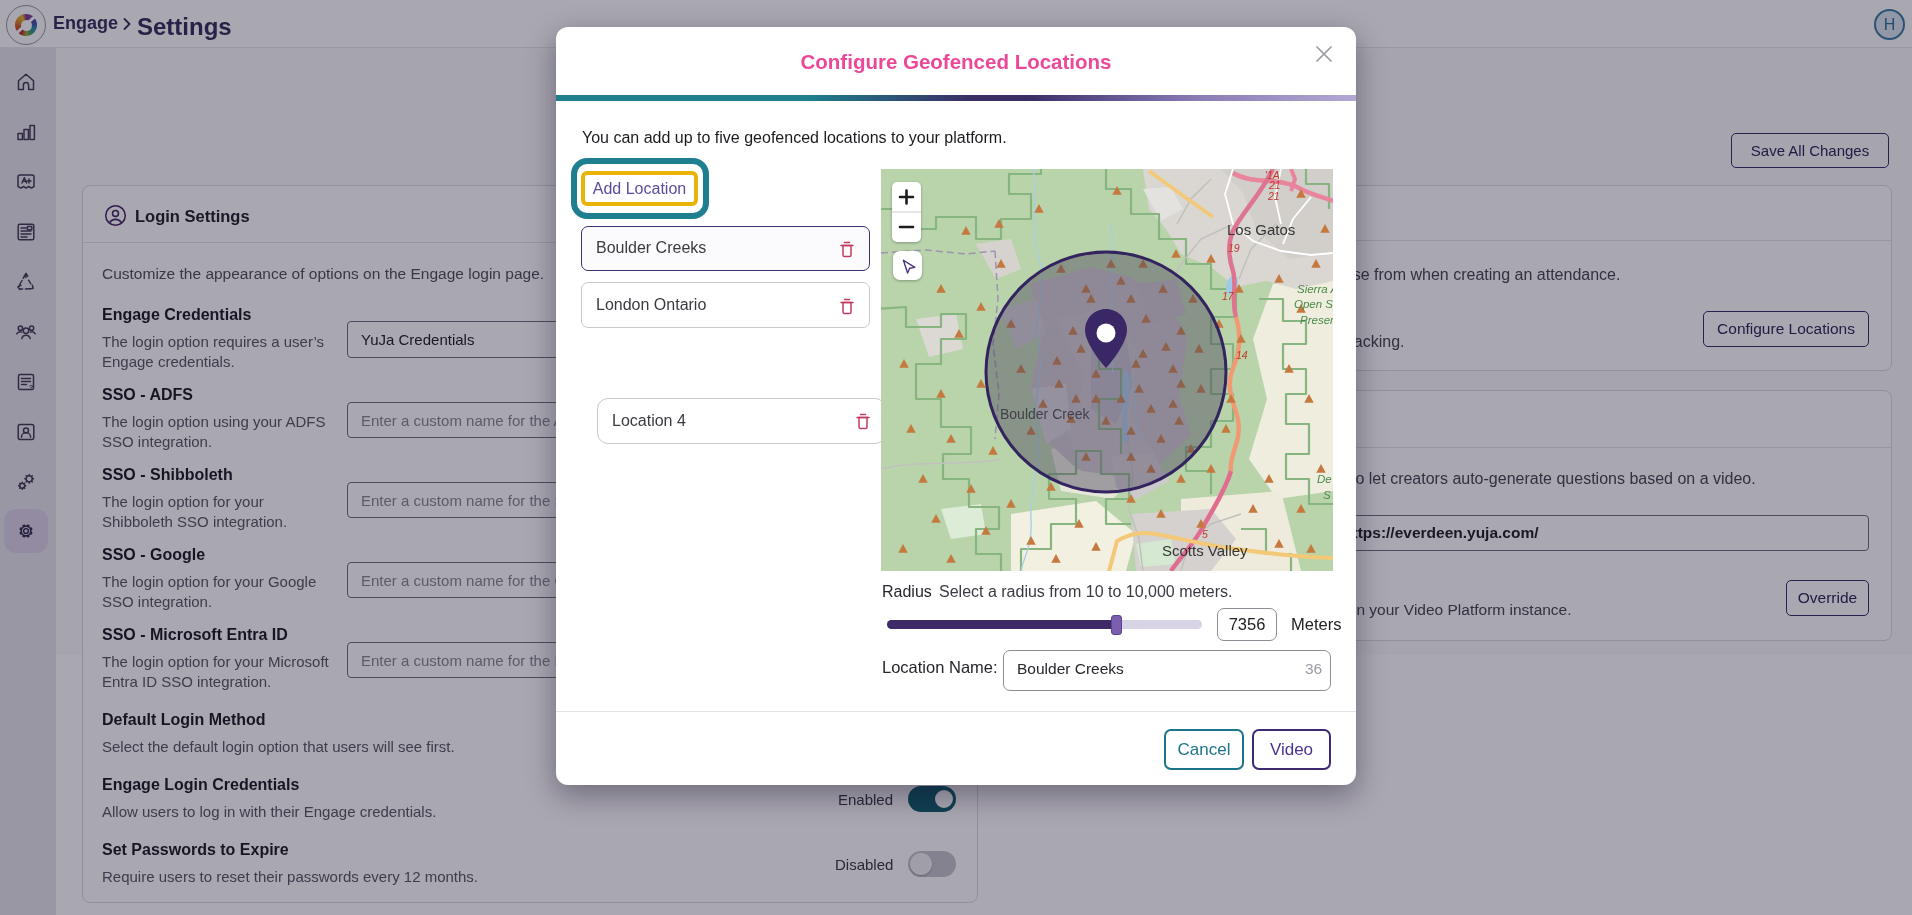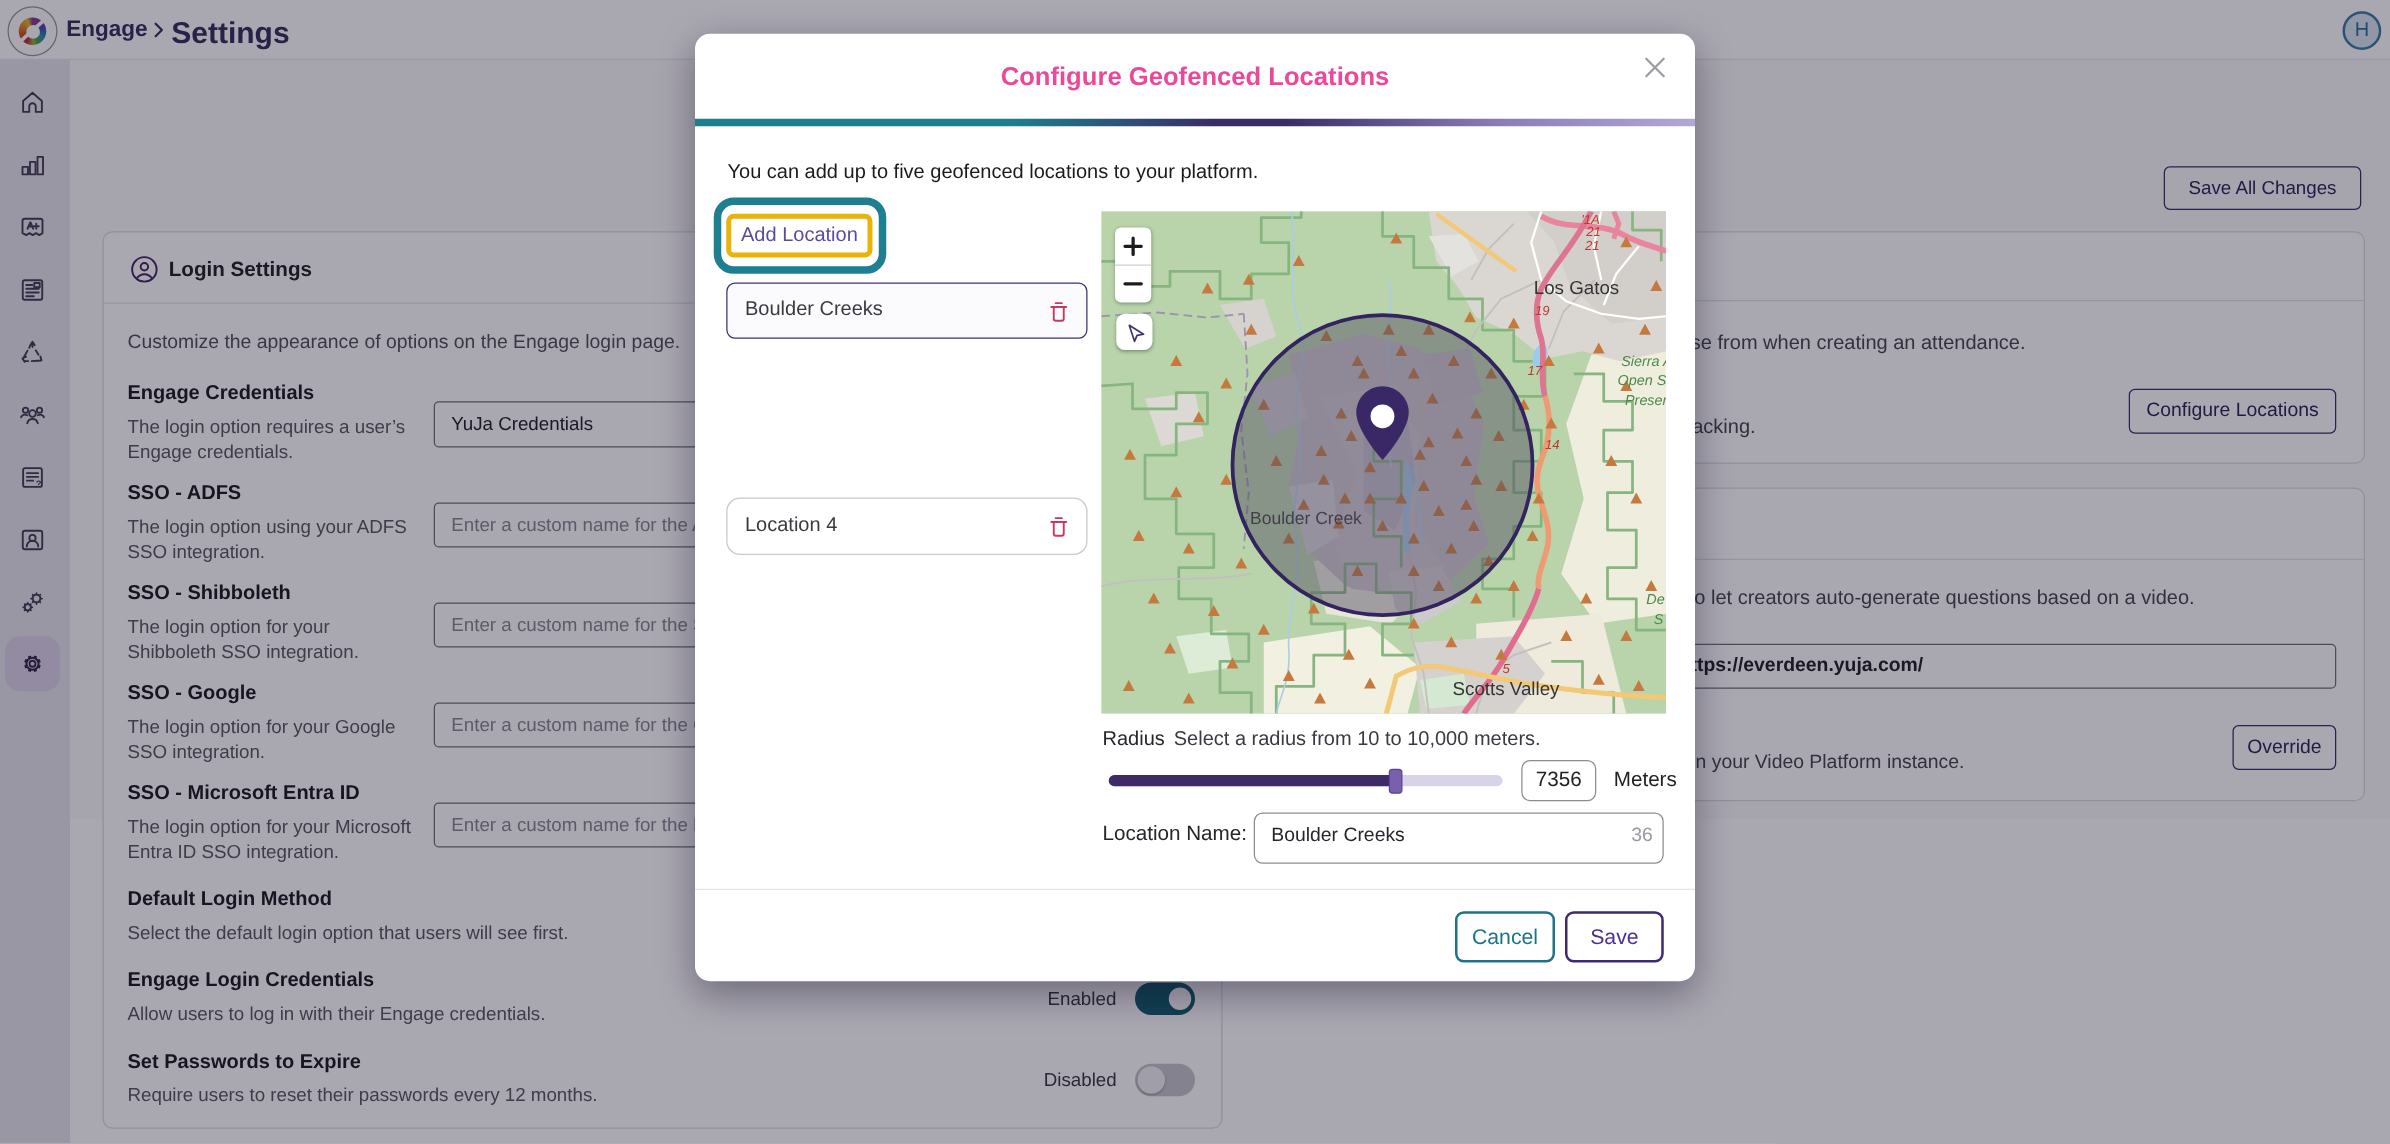--- a/index.html
+++ b/index.html
@@ -174,21 +174,28 @@
  <div class="abs" style="left:15px;top:131px;width:138px;height:61px;border:6.5px solid #1d7f8f;border-radius:16px"></div>
  <div class="abs" style="left:25px;top:144px;width:117px;height:35px;border:4px solid #eab308;border-radius:6px;display:flex;align-items:center;justify-content:center;font-size:16px;color:#5d4a9c">Add Location</div>
 
  <div style="position:absolute;left:25px;top:199px;width:289px;height:44.5px;border:1.5px solid #40306e;background:#fbfafd;border-radius:7px;box-sizing:border-box;display:flex;align-items:center;padding-left:14px;font-size:16px;color:#3a3a40">Boulder Creeks<div style="position:absolute;right:14px;top:13.75px"><svg width="16" height="17" viewBox="0 0 16 17">
           <g fill="none" stroke="#c23b5e" stroke-width="1.5">
             <path d="M2 4.6 H14" stroke-linecap="round"></path>
             <path d="M4 4.6 H12 V14 a1.6 1.6 0 0 1 -1.6 1.6 H5.6 A1.6 1.6 0 0 1 4 14 Z"></path>
             <path d="M5.5 1.5 H10.5" stroke-linecap="round"></path>
           </g>
         </svg></div></div>
-<div style="position:absolute;left:25px;top:371px;width:289px;height:45.5px;border:1px solid #c9c9ce;background:#fff;border-radius:11px;box-sizing:border-box;display:flex;align-items:center;padding-left:14px;font-size:16px;color:#3a3a40">Location 4<div style="position:absolute;right:14px;top:14.25px"><svg width="16" height="17" viewBox="0 0 16 17">
+<div style="position:absolute;left:25px;top:255px;width:289px;height:46px;border:1px solid #c9c9ce;background:#fff;border-radius:7px;box-sizing:border-box;display:flex;align-items:center;padding-left:14px;font-size:16px;color:#3a3a40">London Ontario<div style="position:absolute;right:14px;top:14.5px"><svg width="16" height="17" viewBox="0 0 16 17">
+          <g fill="none" stroke="#c23b5e" stroke-width="1.5">
+            <path d="M2 4.6 H14" stroke-linecap="round"></path>
+            <path d="M4 4.6 H12 V14 a1.6 1.6 0 0 1 -1.6 1.6 H5.6 A1.6 1.6 0 0 1 4 14 Z"></path>
+            <path d="M5.5 1.5 H10.5" stroke-linecap="round"></path>
+          </g>
+        </svg></div></div>
+<div style="position:absolute;left:41px;top:371px;width:289px;height:45.5px;border:1px solid #c9c9ce;background:#fff;border-radius:11px;box-sizing:border-box;display:flex;align-items:center;padding-left:14px;font-size:16px;color:#3a3a40">Location 4<div style="position:absolute;right:14px;top:14.25px"><svg width="16" height="17" viewBox="0 0 16 17">
           <g fill="none" stroke="#c23b5e" stroke-width="1.5">
             <path d="M2 4.6 H14" stroke-linecap="round"></path>
             <path d="M4 4.6 H12 V14 a1.6 1.6 0 0 1 -1.6 1.6 H5.6 A1.6 1.6 0 0 1 4 14 Z"></path>
             <path d="M5.5 1.5 H10.5" stroke-linecap="round"></path>
           </g>
         </svg></div></div>
 
  <div class="abs" style="left:325px;top:142px;width:452px;height:402px;overflow:hidden">
       <svg width="452" height="402" viewBox="0 0 452 402" style="display:block">
 <rect width="452" height="402" fill="#bcd6ae"></rect>
@@ -416,13 +423,13 @@
  <div class="abs" style="left:661px;top:581px;width:60px;height:33px;border:1.3px solid #8d8d96;border-radius:7px;display:flex;align-items:center;justify-content:center;font-size:16.5px;color:#222">7356</div>
  <div class="abs" style="left:735px;top:588px;font-size:16.5px;color:#222">Meters</div>
 
  <div class="abs" style="left:326px;top:631px;font-size:16.5px;color:#26262c">Location Name:</div>
  <div class="abs" style="left:447px;top:623px;width:328px;height:41px;border:1px solid #8d8d96;border-radius:7px"></div>
  <div class="abs" style="left:461px;top:633px;font-size:15.5px;color:#26262c">Boulder Creeks</div>
  <div class="abs" style="left:749px;top:633px;font-size:15.5px;color:#9a9aa2">36</div>
 
  <div class="abs" style="left:0;top:684px;width:800px;height:1px;background:#e3e3e8"></div>
  <div class="abs" style="left:608px;top:702px;width:80px;height:41px;border:2px solid #1d7389;border-radius:7px;display:flex;align-items:center;justify-content:center;font-size:17px;color:#1d7389">Cancel</div>
- <div class="abs" style="left:696px;top:702px;width:79px;height:41px;border:2px solid #3d2a73;border-radius:7px;display:flex;align-items:center;justify-content:center;font-size:17px;color:#4c3390">Save</div>
+ <div class="abs" style="left:696px;top:702px;width:79px;height:41px;border:2px solid #3d2a73;border-radius:7px;display:flex;align-items:center;justify-content:center;font-size:17px;color:#4c3390">Video</div>
 </div>
 </body></html>

